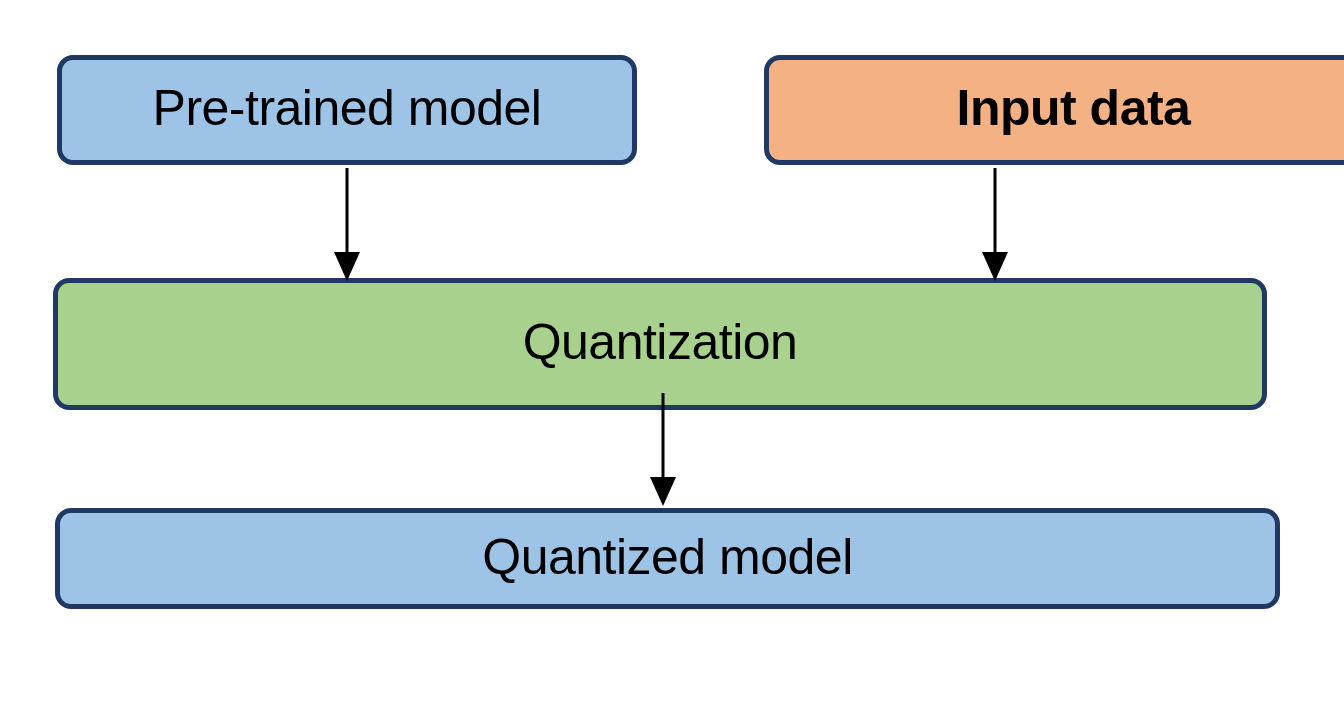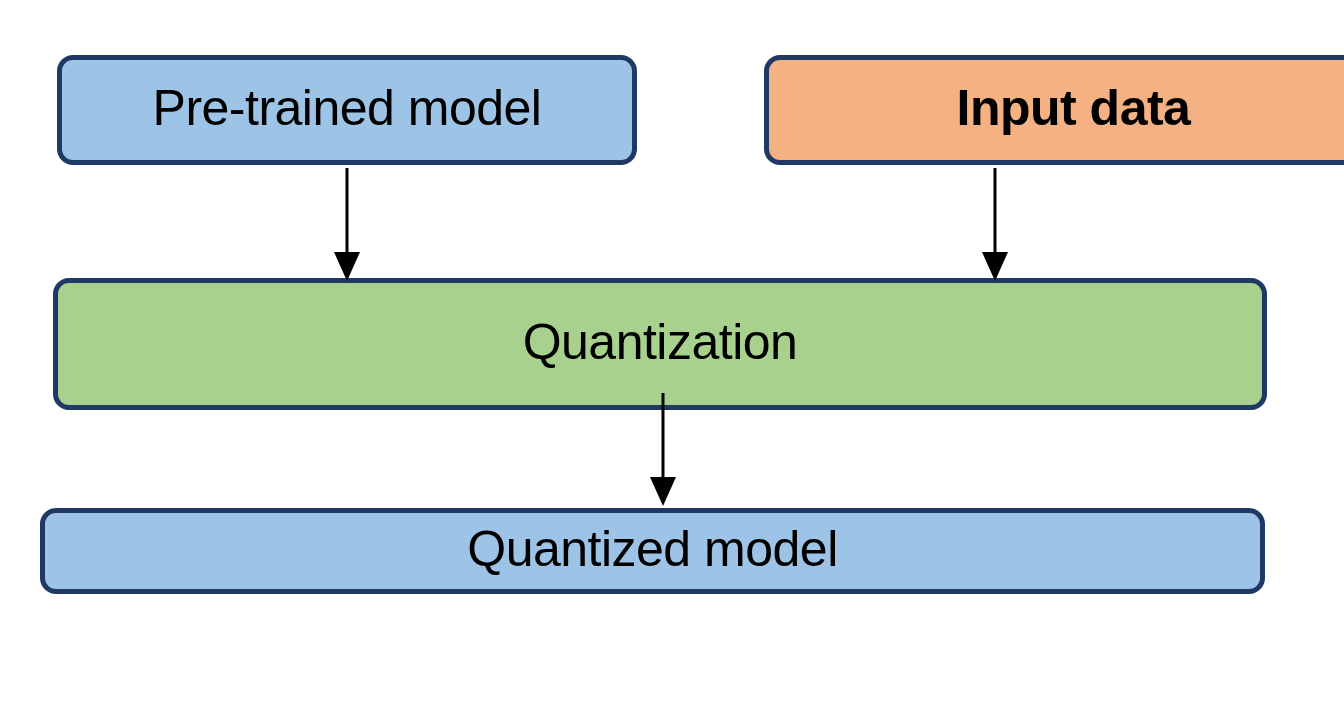--- a/index.html
+++ b/index.html
@@ -28,21 +28,21 @@
     font-size: 50px;
     line-height: 1;
     color: #000000;
     letter-spacing: -0.5px;
     white-space: nowrap;
     padding-bottom: 4px;
   }
   .node-pretrained { left: 57px;  top: 55px;  width: 580px;  height: 110px; }
   .node-inputdata  { left: 764px; top: 55px;  width: 619px;  height: 110px; font-weight: bold; }
   .node-quantization { left: 53px; top: 278px; width: 1214px; height: 132px; }
-  .node-quantized  { left: 40px;  top: 508px; width: 1225px; height: 86px; }
+  .node-quantized  { left: 55px;  top: 508px; width: 1225px; height: 101px; }
   .edges {
     position: absolute;
     left: 0;
     top: 0;
     width: 1344px;
     height: 708px;
     pointer-events: none;
   }
 </style>
 </head>

